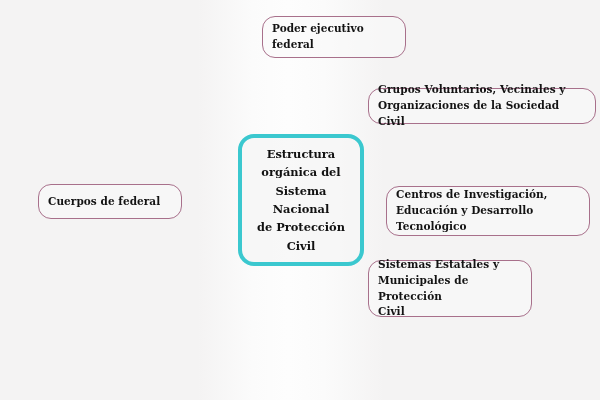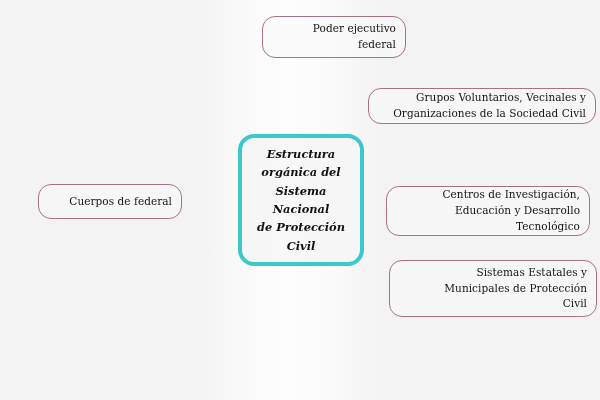--- a/index.html
+++ b/index.html
@@ -25,26 +25,26 @@
         #fbfbfb 54%,
         #f4f3f3 64%,
         #f4f3f3 100%);
   }
   .node {
     position: absolute;
     box-sizing: border-box;
     display: flex;
     align-items: center;
     justify-content: center;
-    text-align: right;
+    text-align: left;
     border: 1px solid #a8708b;
     border-radius: 13px;
     background: rgba(250,249,249,0.55);
     color: #131313;
-    font-weight: normal;
+    font-weight: bold;
     font-size: 10.5px;
     line-height: 1.52;
     letter-spacing: 0.05px;
     padding: 2px 9px;
   }
   .node .label {
     display: block;
     width: 100%;
   }
   .center-node {
@@ -55,29 +55,28 @@
     justify-content: center;
     text-align: center;
     border: 4px solid #3bc8cf;
     border-radius: 16px;
     background: rgba(246,245,245,0.75);
     color: #111111;
     font-weight: bold;
     font-size: 11.4px;
     line-height: 1.62;
     padding: 4px 8px;
-    font-style: italic;
   }
   
   #node-poder-ejecutivo      { left: 262px; top: 16px;  width: 144px; height: 42px; }
   #node-dependencias         { left: 8px;   top: 82px;  width: 228px; height: 50px; }
   #node-grupos-voluntarios   { left: 368px; top: 88px;  width: 228px; height: 36px; }
   #node-cuerpos-bomberos     { left: 38px;  top: 184px; width: 144px; height: 35px; }
   #node-centros-investigacion{ left: 386px; top: 186px; width: 204px; height: 50px; }
-  #node-sistemas-estatales   { left: 389px; top: 260px; width: 208px; height: 57px; }
+  #node-sistemas-estatales   { left: 368px; top: 260px; width: 164px; height: 57px; }
   #node-representantes       { left: 32px;  top: 291px; width: 192px; height: 50px; }
   #node-medios-comunicacion  { left: 236px; top: 325px; width: 218px; height: 50px; }
   #node-central              { left: 238px; top: 134px; width: 126px; height: 132px; }
 </style>
 </head>
 <body>
 
 <div id="canvas">
 
   <div class="node" id="node-poder-ejecutivo">

